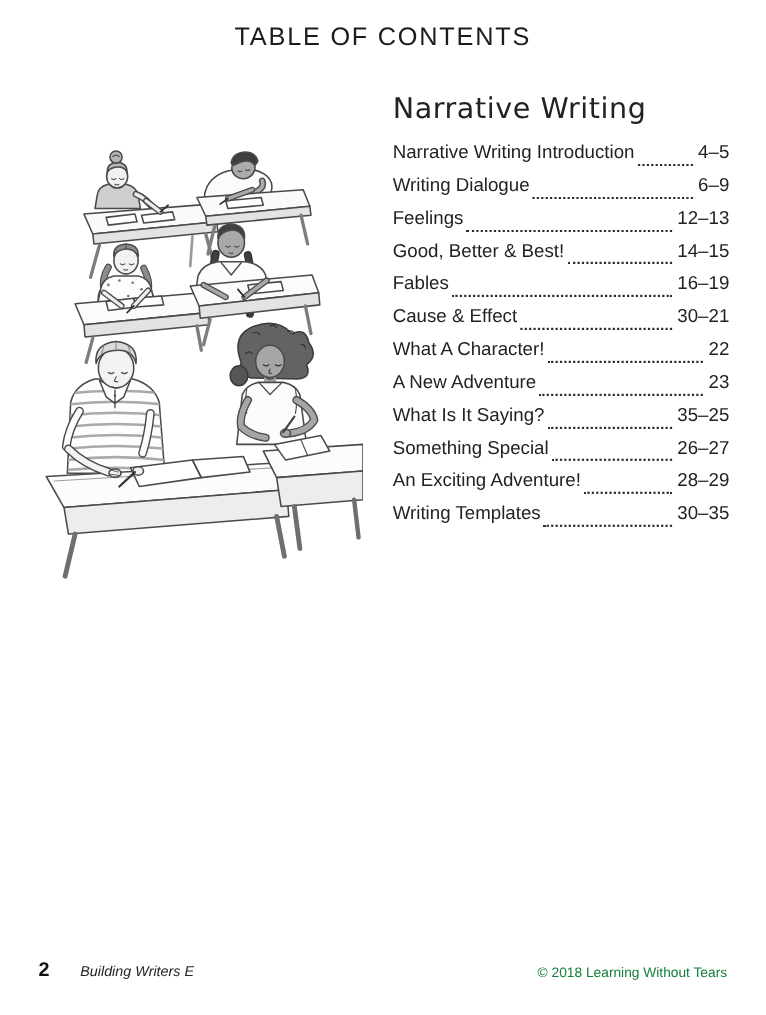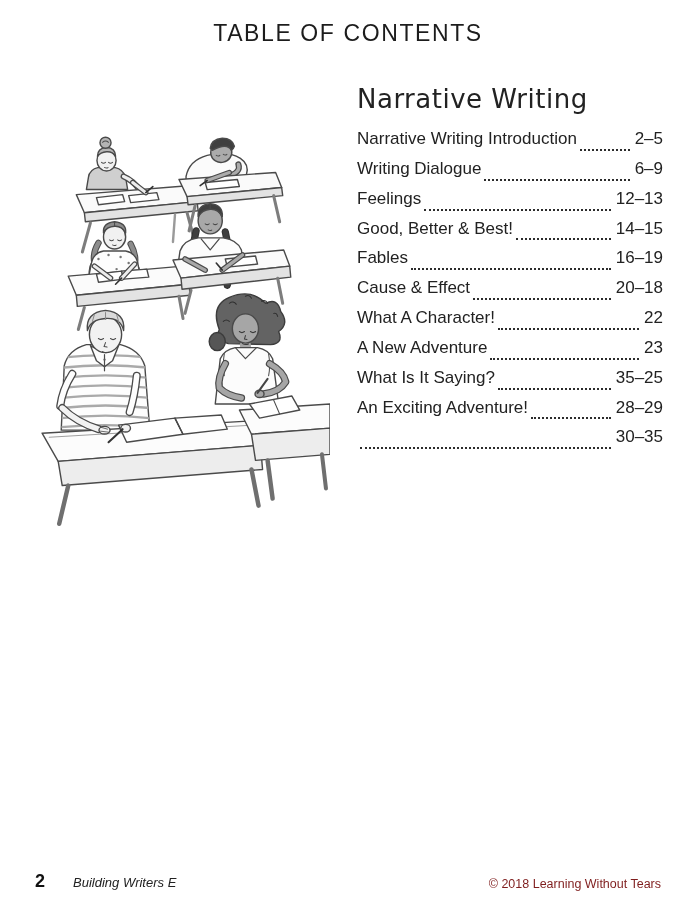--- a/index.html
+++ b/index.html
@@ -24,21 +24,21 @@
     flex:1;align-self:flex-end;border-bottom:2.2px dotted #2c2c2c;
     margin:0 3px 8px 3px;min-width:10px;
   }
   .toc-pages{white-space:nowrap;padding-left:2px;}
   .footer-left{
     position:absolute;left:35px;top:871px;display:flex;align-items:baseline;
   }
   .footer-page-number{font-size:18px;font-weight:700;color:#111;}
   .footer-book-title{font-size:13px;font-style:italic;margin-left:28px;color:#222;}
   .footer-right{
-    position:absolute;right:35px;top:877px;font-size:12.5px;color:#7f1d1d;
+    position:absolute;right:35px;top:877px;font-size:12.5px;color:#15803d;
   }
 </style>
 </head>
 <body>
 
 <div class="page-title">TABLE OF CONTENTS</div>
 
 <svg class="illustration" viewBox="0 0 300 395" xmlns="http://www.w3.org/2000/svg">
   <defs>
     <clipPath id="poloClip">
@@ -219,21 +219,21 @@
     </g>
   </g>
 </svg>
 
 <div class="right-col">
   <h1 class="section-heading">Narrative Writing</h1>
   <div class="toc-list">
     <div class="toc-row">
       <span class="toc-label">Narrative Writing Introduction</span>
       <span class="toc-leader"></span>
-      <span class="toc-pages">2–5</span>
+      <span class="toc-pages">4–5</span>
     </div>
     <div class="toc-row">
       <span class="toc-label">Writing Dialogue</span>
       <span class="toc-leader"></span>
       <span class="toc-pages">6–9</span>
     </div>
     <div class="toc-row">
       <span class="toc-label">Feelings</span>
       <span class="toc-leader"></span>
       <span class="toc-pages">12–13</span>
@@ -244,43 +244,49 @@
       <span class="toc-pages">14–15</span>
     </div>
     <div class="toc-row">
       <span class="toc-label">Fables</span>
       <span class="toc-leader"></span>
       <span class="toc-pages">16–19</span>
     </div>
     <div class="toc-row">
       <span class="toc-label">Cause &amp; Effect</span>
       <span class="toc-leader"></span>
-      <span class="toc-pages">20–18</span>
+      <span class="toc-pages">30–21</span>
     </div>
     <div class="toc-row">
       <span class="toc-label">What A Character!</span>
       <span class="toc-leader"></span>
       <span class="toc-pages">22</span>
     </div>
     <div class="toc-row">
       <span class="toc-label">A New Adventure</span>
       <span class="toc-leader"></span>
       <span class="toc-pages">23</span>
     </div>
     <div class="toc-row">
       <span class="toc-label">What Is It Saying?</span>
       <span class="toc-leader"></span>
       <span class="toc-pages">35–25</span>
     </div>
     <div class="toc-row">
+      <span class="toc-label">Something Special</span>
+      <span class="toc-leader"></span>
+      <span class="toc-pages">26–27</span>
+    </div>
+    <div class="toc-row">
       <span class="toc-label">An Exciting Adventure!</span>
       <span class="toc-leader"></span>
       <span class="toc-pages">28–29</span>
     </div>
     <div class="toc-row">
+      <span class="toc-label">Writing Templates</span>
       <span class="toc-leader"></span>
       <span class="toc-pages">30–35</span>
     </div>
   </div>
 </div>
 
 <div class="footer-left">
   <span class="footer-page-number">2</span>
   <span class="footer-book-title">Building Writers E</span>
 </div>

